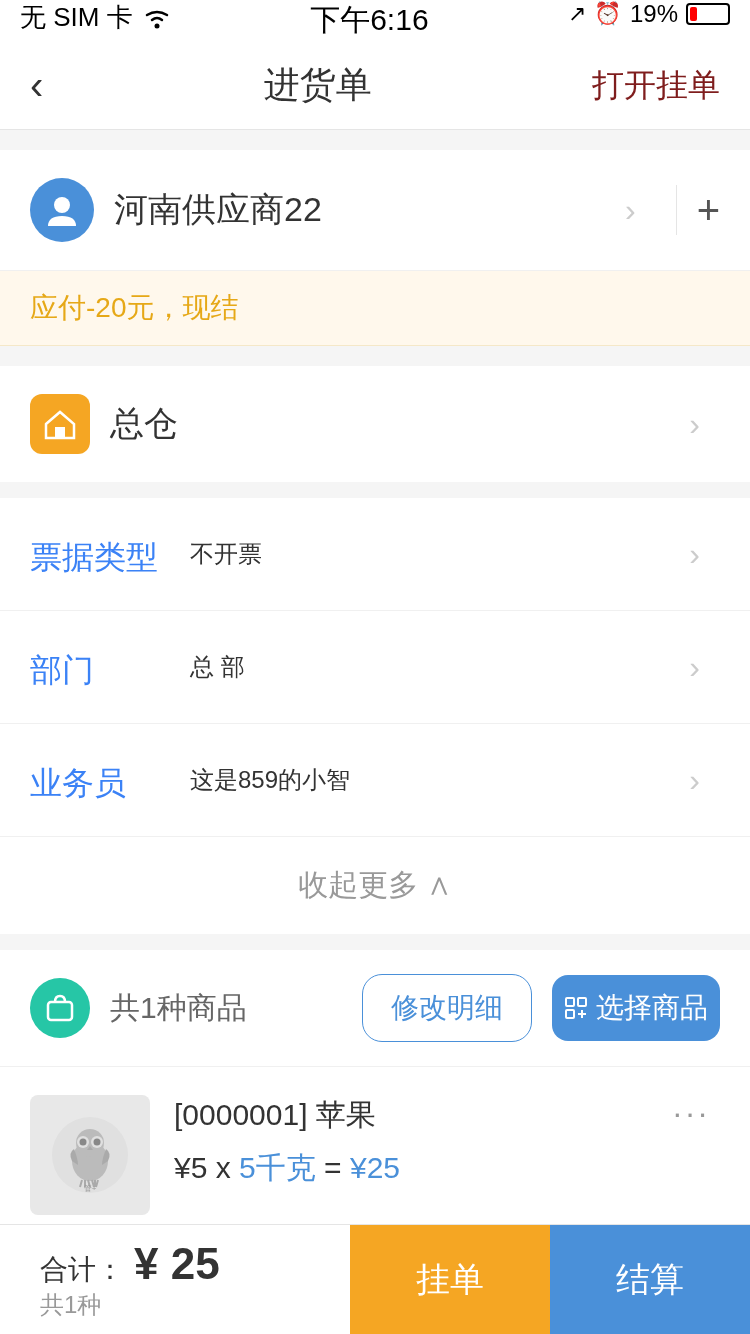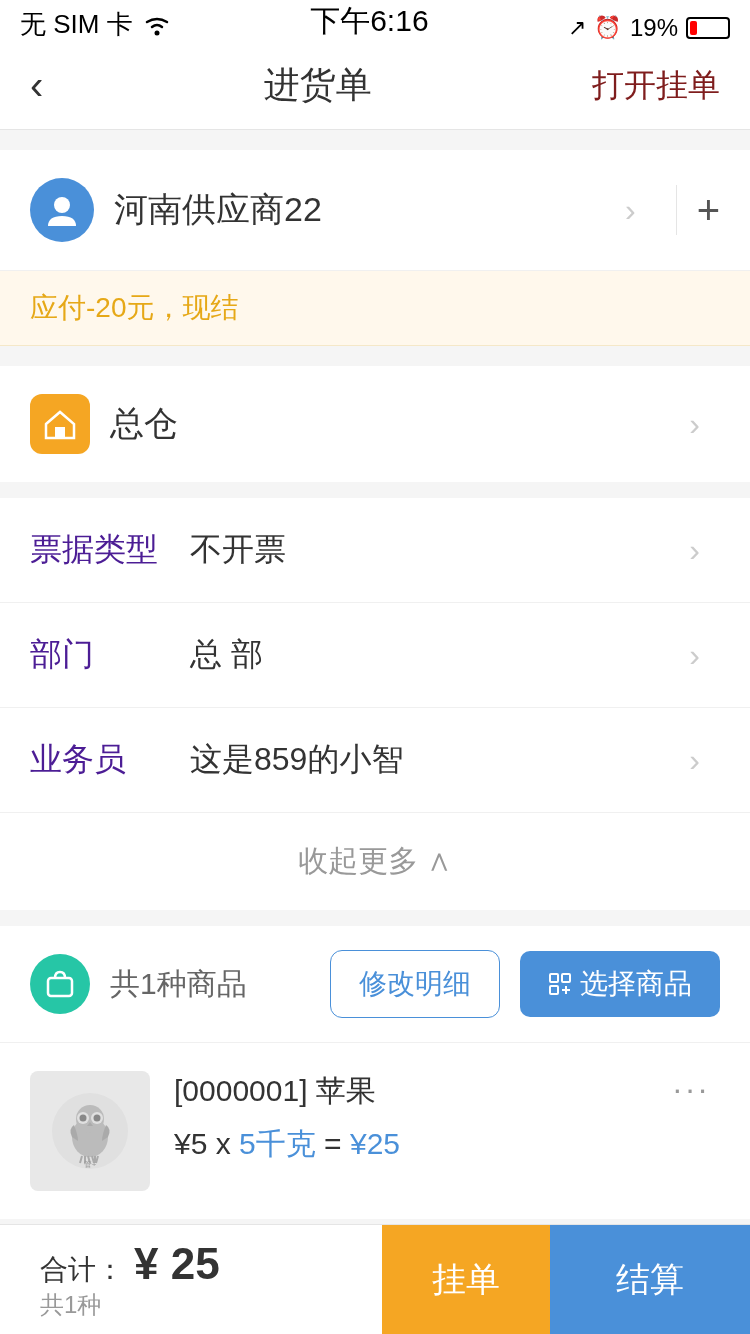--- a/index.html
+++ b/index.html
@@ -11,21 +11,21 @@
       min-height: 1334px;
       overflow-x: hidden;
       font-size: 32px;
     }
 
     
     .status-bar {
       background: #fff;
       height: 42px;
       display: flex;
-      align-items: flex-end;
+      align-items: flex-start;
       justify-content: space-between;
       padding: 0 20px;
       font-size: 26px;
     }
     .status-left {
       display: flex;
       align-items: center;
       gap: 10px;
       font-size: 26px;
       color: #000;
@@ -179,27 +179,28 @@
       align-items: center;
       padding: 30px 30px;
       border-bottom: 1px solid #f0f0f0;
       min-height: 96px;
     }
     .form-row:last-child {
       border-bottom: none;
     }
     .form-label {
       font-size: 32px;
-      color: #4c1d95;
+      color: #3b82f6;
       width: 140px;
       flex-shrink: 0;
+      margin-top: 8px;
     }
     .form-value {
       flex: 1;
-      font-size: 32px;
+      font-size: 24px;
       color: #333;
       padding-left: 20px;
     }
     .form-placeholder {
       color: #bbb;
     }
 
     
     .collapse-bar {
       background: #fff;
@@ -236,30 +237,30 @@
     .products-count {
       flex: 1;
       font-size: 30px;
       color: #666;
     }
     .btn-outline {
       border: 1.5px solid #4a90d9;
       color: #4a90d9;
       background: #fff;
       padding: 14px 28px;
-      border-radius: 12px;
+      border-radius: 20px;
       font-size: 28px;
       cursor: pointer;
     }
     .btn-primary {
       background: #4a90d9;
       color: #fff;
       border: none;
-      padding: 14px 28px;
-      border-radius: 10px;
+      padding: 14px 12px;
+      border-radius: 16px;
       font-size: 28px;
       cursor: pointer;
       display: flex;
       align-items: center;
       gap: 8px;
     }
 
     
     .product-item {
       display: flex;
@@ -334,21 +335,21 @@
     .total-amount {
       font-size: 44px;
       font-weight: 600;
       color: #333;
     }
     .total-sub {
       font-size: 24px;
       color: #999;
     }
     .btn-hang {
-      width: 168px;
+      width: 200px;
       background: #f5a623;
       color: #fff;
       font-size: 34px;
       display: flex;
       align-items: center;
       justify-content: center;
       cursor: pointer;
     }
     .btn-checkout {
       width: 200px;

